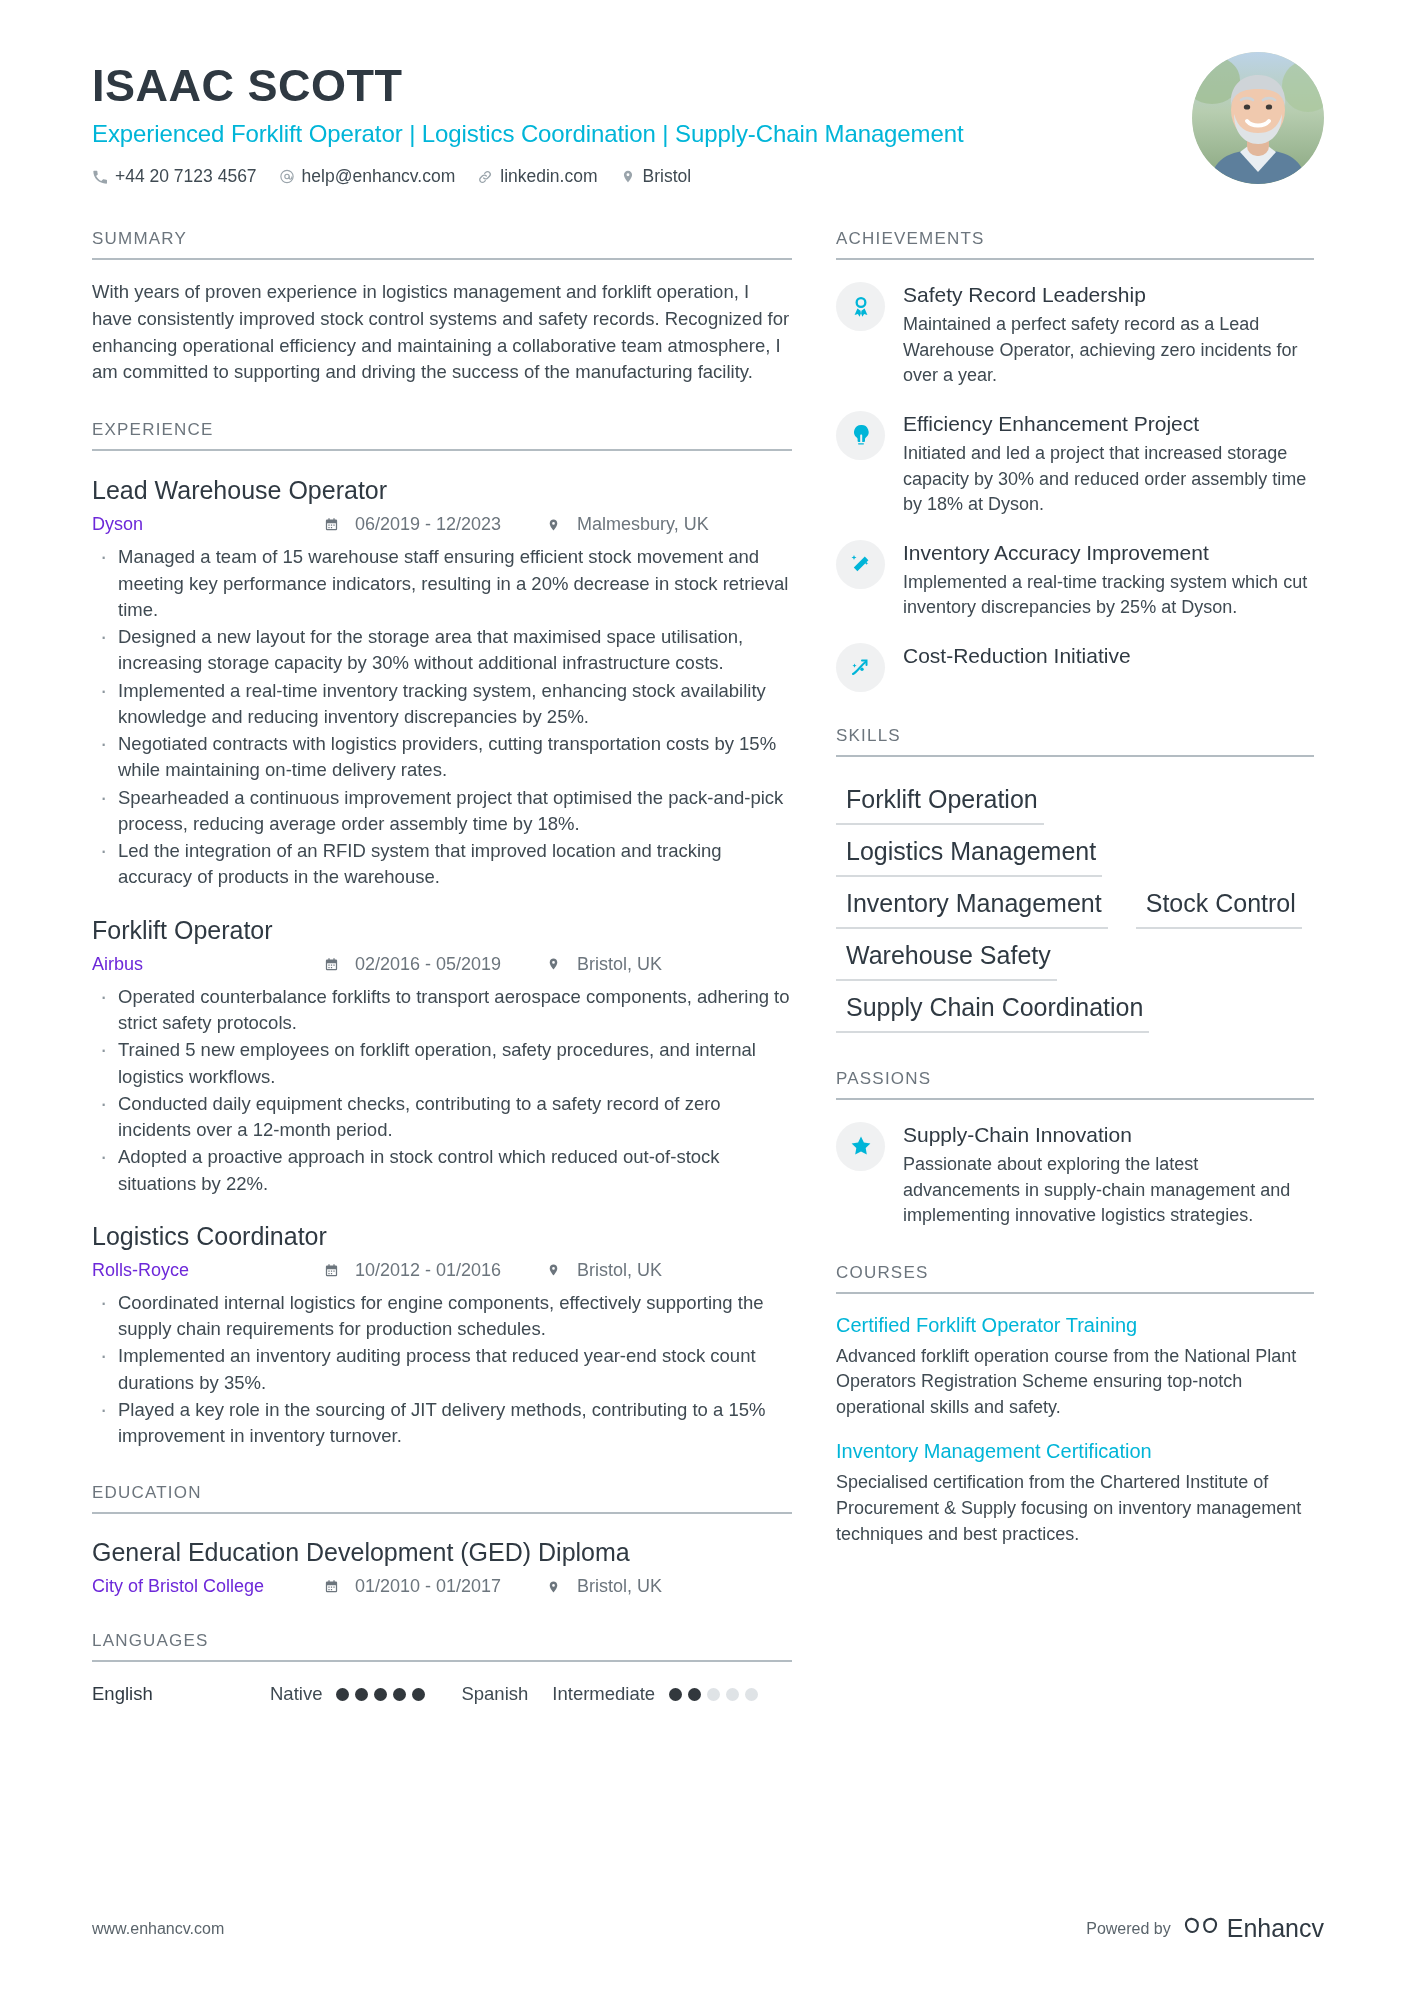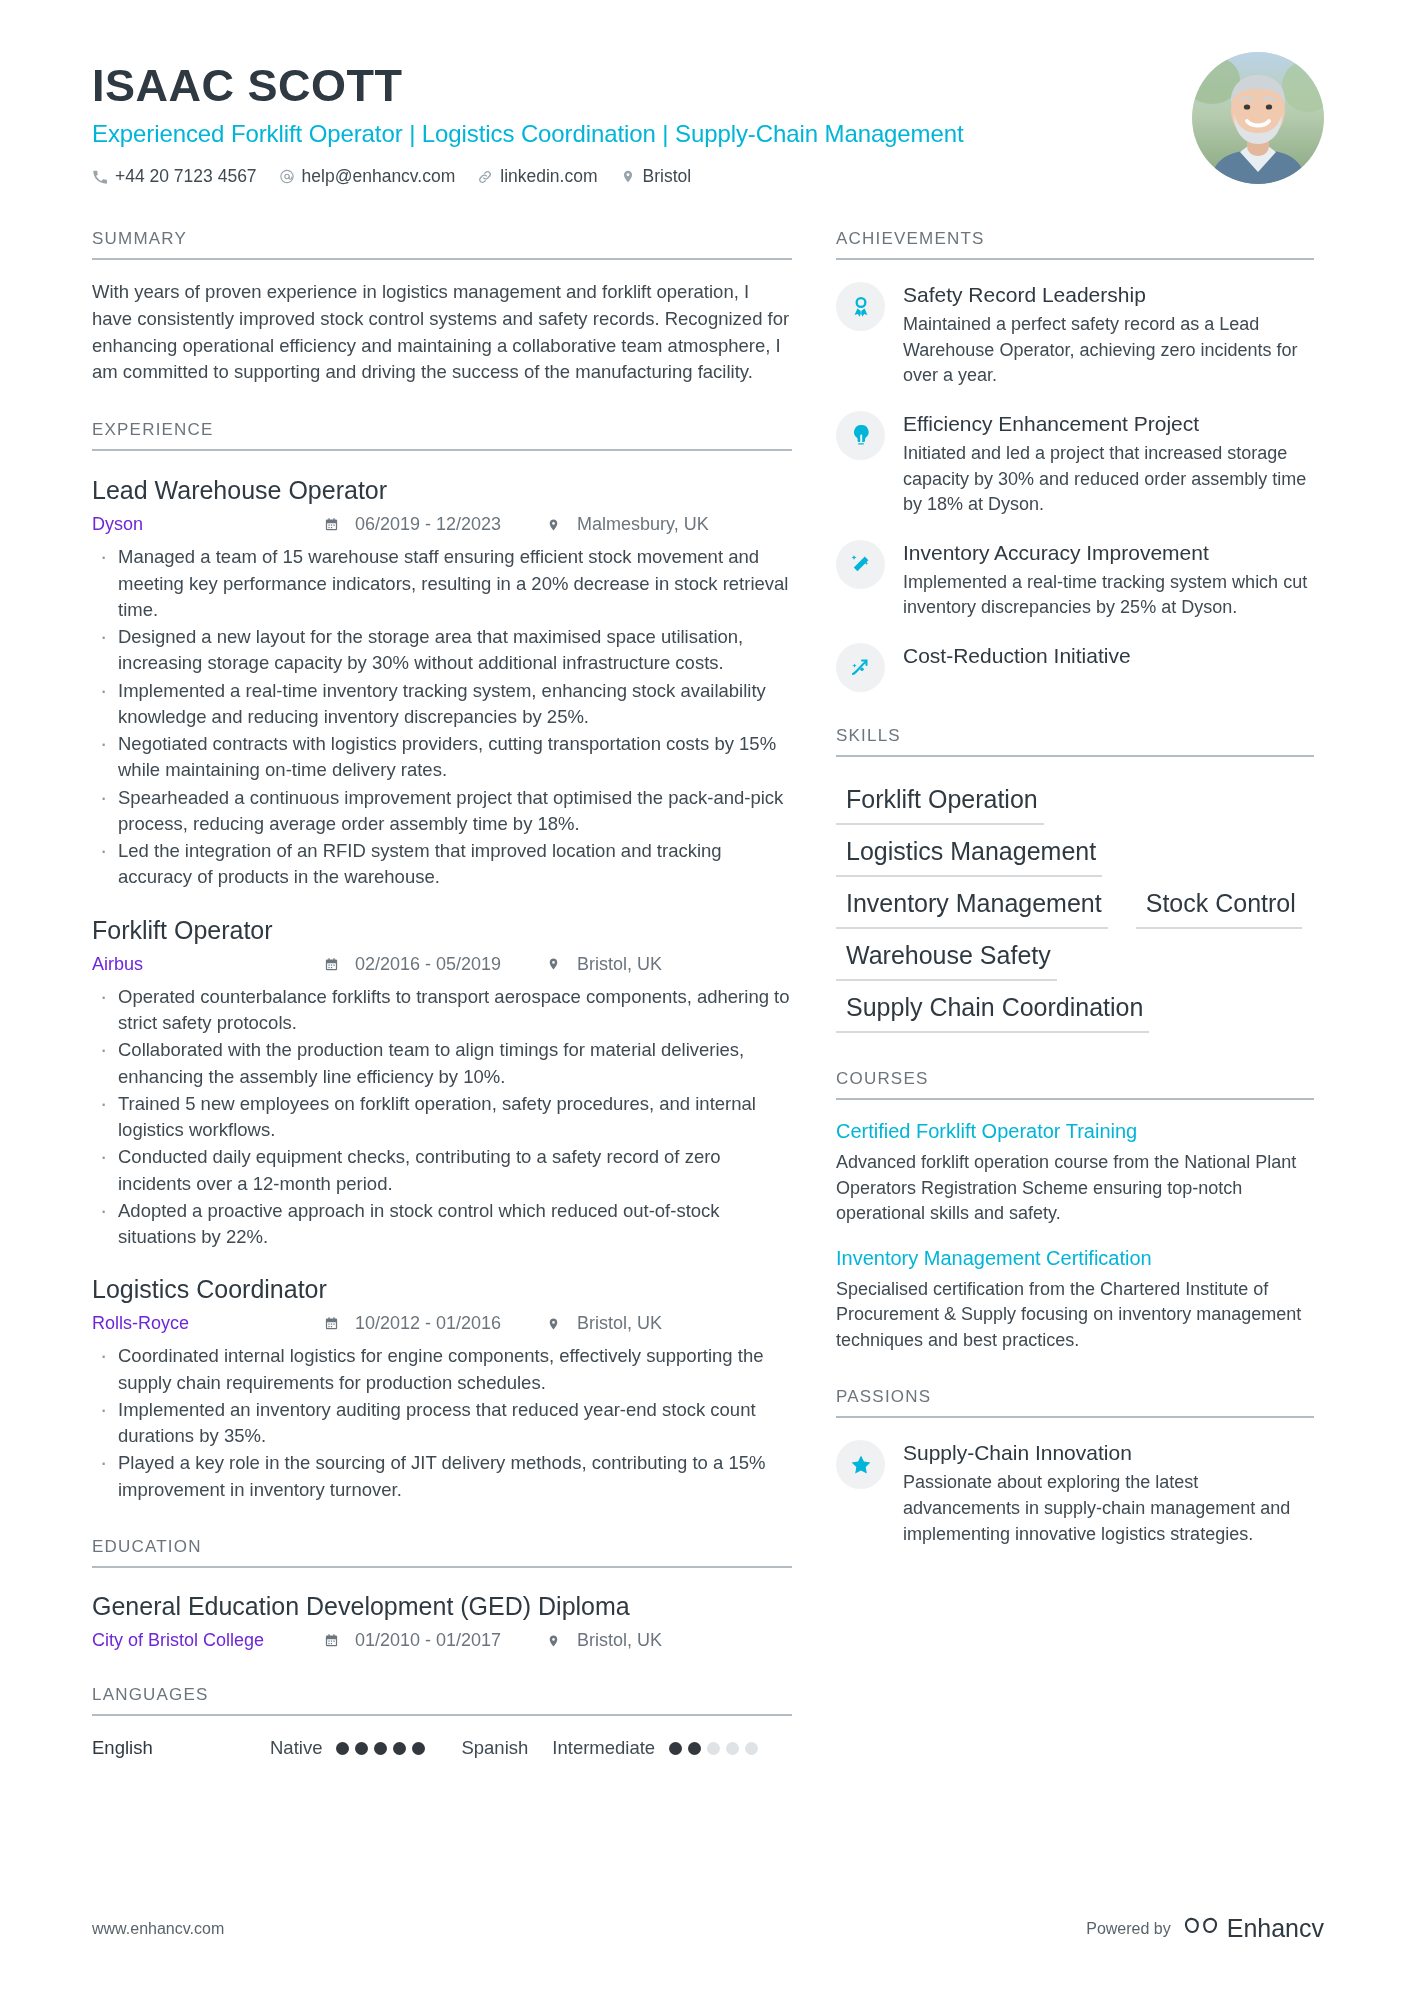--- a/index.html
+++ b/index.html
@@ -380,21 +380,20 @@
               <span class="mi">
                   <svg width="13" height="16" viewBox="0 0 24 24" fill="currentColor">
                     <path d="M12 2C8.1 2 5 5.1 5 9c0 5.2 7 13 7 13s7-7.8 7-13c0-3.9-3.1-7-7-7zm0 9.5A2.5 2.5 0 1 1 12 6.5a2.5 2.5 0 0 1 0 5z"></path>
                   </svg>
                 </span>
               <span>Bristol, UK</span>
             </span>
           </div>
           <ul class="bullets">
             <li>Operated counterbalance forklifts to transport aerospace components, adhering to strict safety protocols.</li>
-            <li>Collaborated with the production team to align timings for material deliveries, enhancing the assembly line efficiency by 10%.</li>
             <li>Trained 5 new employees on forklift operation, safety procedures, and internal logistics workflows.</li>
             <li>Conducted daily equipment checks, contributing to a safety record of zero incidents over a 12-month period.</li>
             <li>Adopted a proactive approach in stock control which reduced out-of-stock situations by 22%.</li>
           </ul>
         </div>
 
         <div class="job">
           <div class="job-title">Logistics Coordinator</div>
           <div class="job-meta">
             <span class="job-company">Rolls-Royce</span>
@@ -546,43 +545,43 @@
           <span class="skill">Forklift Operation</span>
           <span class="skill">Logistics Management</span>
           <span class="skill">Inventory Management</span>
           <span class="skill">Stock Control</span>
           <span class="skill">Warehouse Safety</span>
           <span class="skill">Supply Chain Coordination</span>
         </div>
       </div>
 
       <div class="section">
-        <div class="section-title">COURSES</div>
-        <div class="course">
-          <div class="course-title">Certified Forklift Operator Training</div>
-          <div class="course-desc">Advanced forklift operation course from the National Plant Operators Registration Scheme ensuring top-notch operational skills and safety.</div>
-        </div>
-        <div class="course">
-          <div class="course-title">Inventory Management Certification</div>
-          <div class="course-desc">Specialised certification from the Chartered Institute of Procurement &amp; Supply focusing on inventory management techniques and best practices.</div>
-        </div>
-      </div>
-
-      <div class="section">
         <div class="section-title">PASSIONS</div>
         <div class="ach">
           <div class="ach-icon">
             <svg width="24" height="24" viewBox="0 0 24 24" fill="currentColor">
                 <path d="M12 2.6l2.9 5.9 6.5.9-4.7 4.6 1.1 6.5-5.8-3-5.8 3 1.1-6.5L2.6 9.4l6.5-.9z"></path>
               </svg>
           </div>
           <div class="ach-body">
             <div class="ach-title">Supply-Chain Innovation</div>
             <div class="ach-desc">Passionate about exploring the latest advancements in supply-chain management and implementing innovative logistics strategies.</div>
           </div>
+        </div>
+      </div>
+
+      <div class="section">
+        <div class="section-title">COURSES</div>
+        <div class="course">
+          <div class="course-title">Certified Forklift Operator Training</div>
+          <div class="course-desc">Advanced forklift operation course from the National Plant Operators Registration Scheme ensuring top-notch operational skills and safety.</div>
+        </div>
+        <div class="course">
+          <div class="course-title">Inventory Management Certification</div>
+          <div class="course-desc">Specialised certification from the Chartered Institute of Procurement &amp; Supply focusing on inventory management techniques and best practices.</div>
         </div>
       </div>
 
     </div>
   </div>
 
   <div class="footer">
     <span>www.enhancv.com</span>
     <span class="powered">
       <span>Powered by</span>

